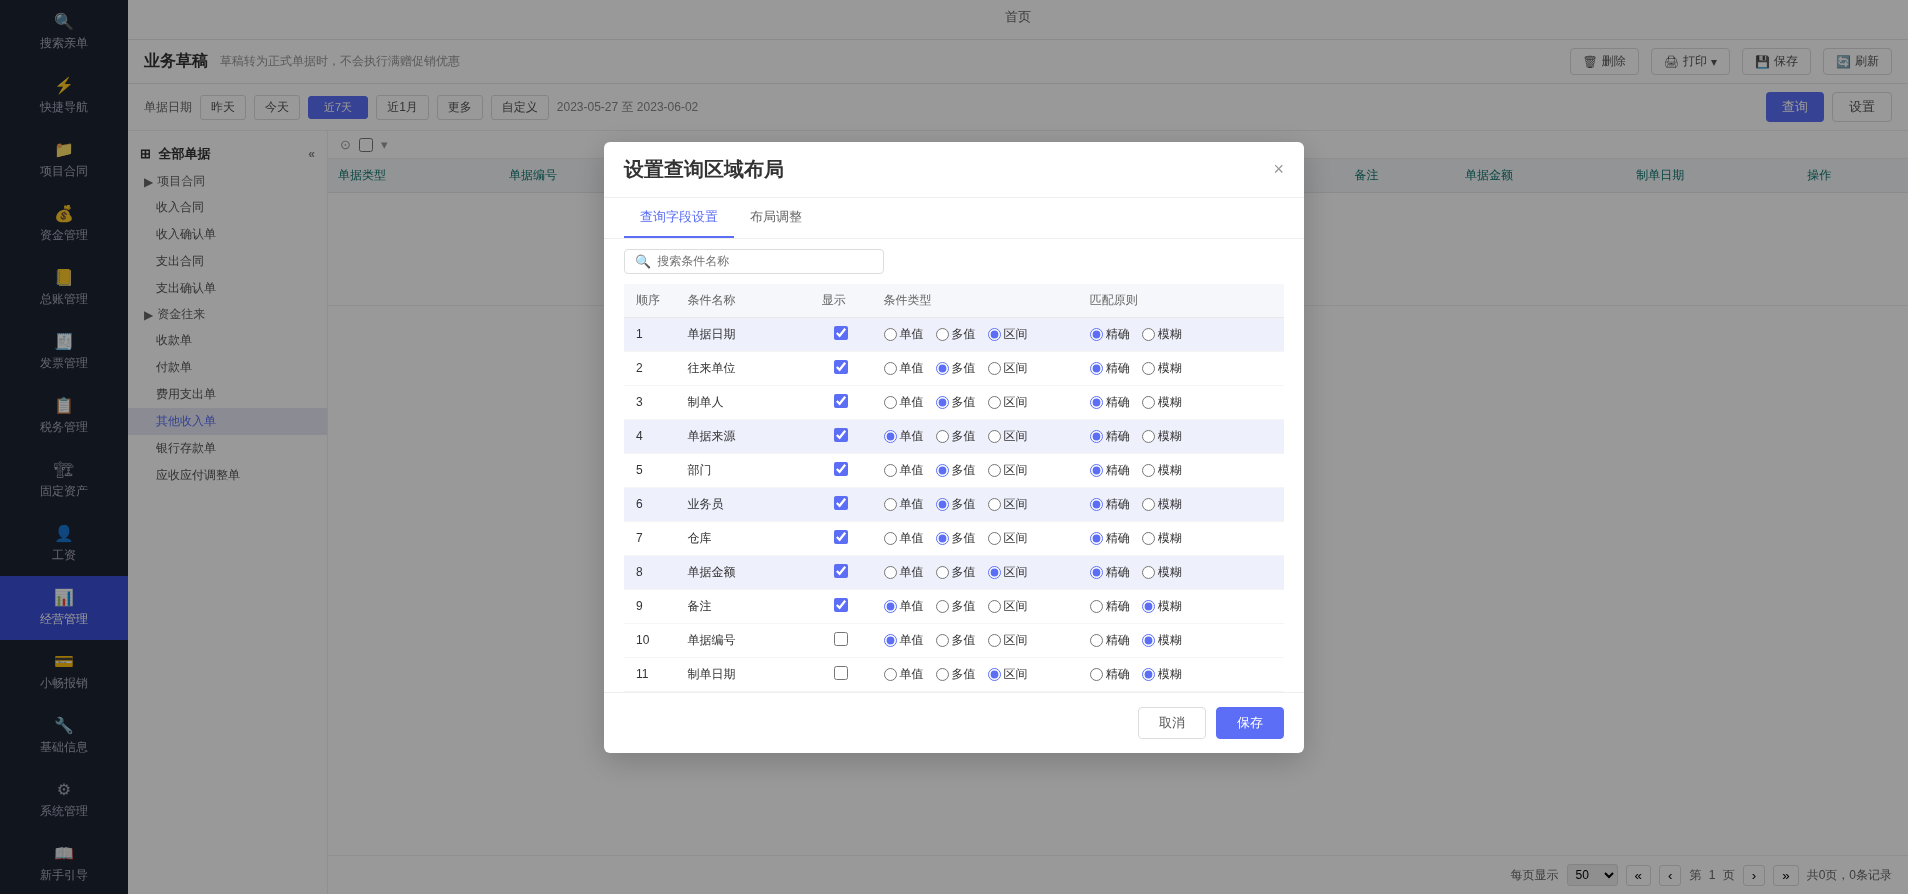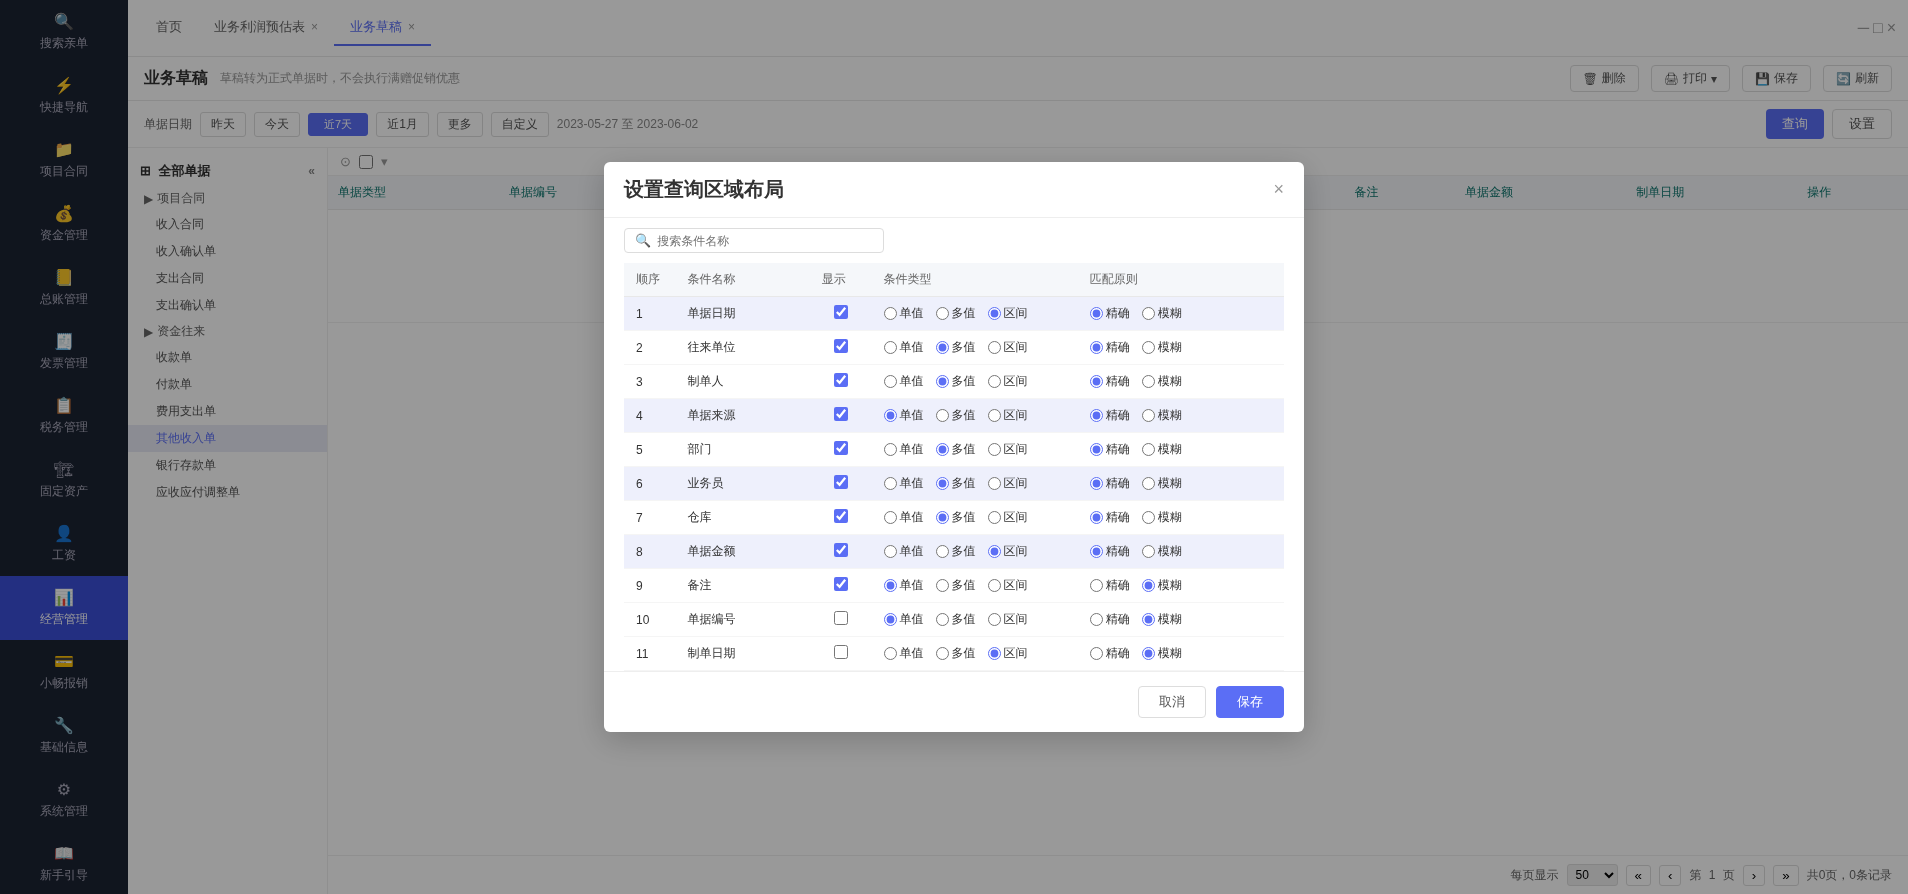--- a/index.html
+++ b/index.html
@@ -11,21 +11,21 @@
     
     .sidebar { width: 128px; background: #1c2333; display: flex; flex-direction: column; color: #cdd; flex-shrink: 0; }
     .sidebar-item { display: flex; flex-direction: column; align-items: center; justify-content: center; padding: 12px 8px; cursor: pointer; color: #aab; font-size: 12px; gap: 4px; }
     .sidebar-item.active { background: #3b4fd8; color: #fff; }
     .sidebar-item .si-icon { font-size: 16px; }
 
     
     .main-area { flex: 1; display: flex; flex-direction: column; background: #f0f2f5; overflow: hidden; }
 
     
-    .tabs-bar { background: #fff; border-bottom: 1px solid #e8e8e8; display: flex; align-items: center; padding: 16px 12px; height: 57px; gap: 0; }
+    .tabs-bar { background: #fff; border-bottom: 1px solid #e8e8e8; display: flex; align-items: center; padding: 0 12px; height: 40px; gap: 0; flex-direction: column; }
     .tab-item { padding: 8px 16px; font-size: 13px; color: #666; cursor: pointer; border-bottom: 2px solid transparent; white-space: nowrap; display: flex; align-items: center; gap: 6px; }
     .tab-item.active { color: #5b6ef5; border-bottom: 2px solid #5b6ef5; }
     .tab-close { font-size: 12px; color: #999; cursor: pointer; }
 
     
     .page-header { background: #fff; padding: 8px 16px; display: flex; align-items: center; gap: 12px; border-bottom: 1px solid #e8e8e8; }
     .page-title { font-size: 16px; font-weight: bold; color: #333; }
     .page-subtitle { font-size: 12px; color: #999; }
     .header-actions { margin-left: auto; display: flex; gap: 12px; align-items: center; }
     .btn-action { display: flex; align-items: center; gap: 4px; padding: 4px 12px; border-radius: 4px; font-size: 12px; cursor: pointer; border: 1px solid #ddd; background: #fff; color: #555; }
@@ -328,20 +328,28 @@
 <div class="overlay">
   <div class="modal">
 
     <div class="modal-header">
       <span class="modal-title">设置查询区域布局</span>
       <span class="modal-close">×</span>
     </div>
 
     <div class="modal-body">
 
+      <div class="modal-tabs">
+        <div class="modal-tab active">
+          <span>查询字段设置</span>
+        </div>
+        <div class="modal-tab">
+          <span>布局调整</span>
+        </div>
+      </div>
 
       <div class="modal-search">
         <div class="search-box">
           <span class="search-icon">🔍</span>
           <input type="text" placeholder="搜索条件名称" style="">
         </div>
       </div>
 
       <div class="modal-table-wrap">
         <table class="modal-table">

